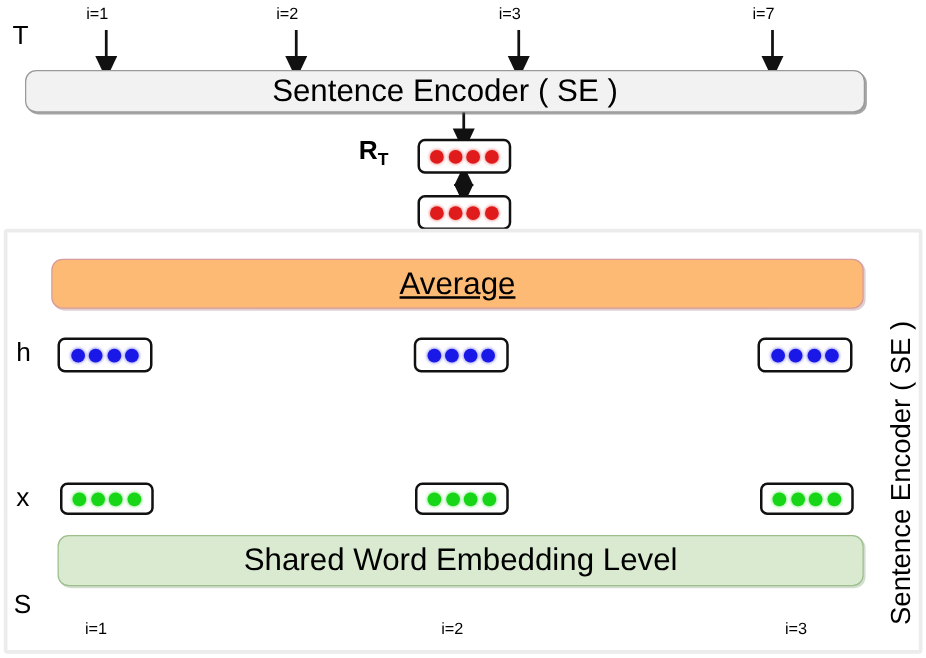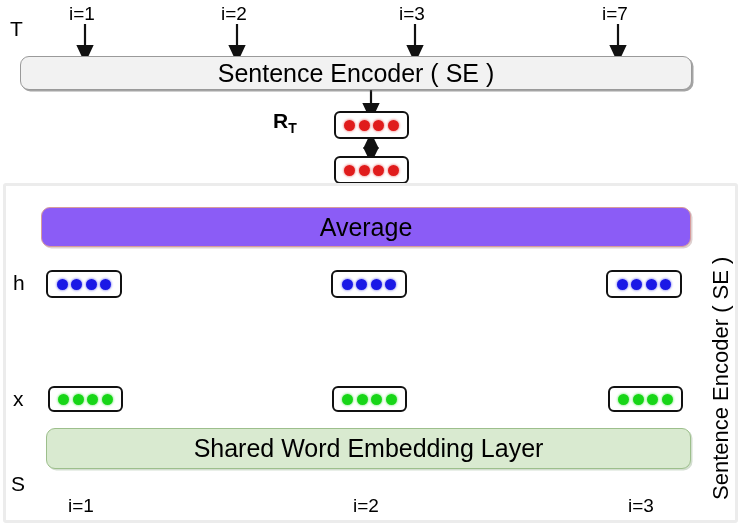--- a/index.html
+++ b/index.html
@@ -19,21 +19,21 @@
   }
 
   
   .lbl {
     position: absolute;
     color: #000000;
     font-family: "Liberation Sans", sans-serif;
     white-space: nowrap;
     line-height: 1;
   }
-  .lbl-idx   { font-size: 19px; }
+  .lbl-idx   { font-size: 13px; }
   .lbl-side  { font-size: 21px; }
   .lbl-r     { font-size: 21px; font-weight: bold; }
   .lbl-r sub { font-size: 14px; font-weight: bold; }
 
   
   .bar {
     position: absolute;
     box-sizing: border-box;
     border-radius: 9px;
     display: flex;
@@ -42,23 +42,24 @@
     font-size: 25px;
     color: #000000;
     font-family: "Liberation Sans", sans-serif;
   }
   .bar-se {
     background: #f2f2f2;
     border: 1.5px solid #9a9a9a;
     box-shadow: 1.5px 1.5px 0 rgba(90,90,90,0.55);
   }
   .bar-avg {
-    background: #8b5cf6;
+    background: #fdba74;
     border: 1.5px solid #d79b9b;
     box-shadow: 1.5px 1.5px 0 rgba(160,120,120,0.35);
+    text-decoration: underline;
   }
   .bar-lstm {
     background: #d6e3f5;
     border: 1.5px solid #9fb8d8;
     box-shadow: 1.5px 1.5px 0 rgba(120,140,170,0.35);
   }
   .bar-emb {
     background: #d9ead0;
     border: 1.5px solid #9dbf8c;
     box-shadow: 1.5px 1.5px 0 rgba(130,160,120,0.35);
@@ -182,21 +183,21 @@
 
   <div class="lbl lbl-side" style="left:10px; top:18px;">T</div>
 
   <div class="lbl lbl-idx" style="left:69px; top:4px;">i=1</div>
   <div class="lbl lbl-idx" style="left:221px; top:4px;">i=2</div>
   <div class="lbl lbl-idx" style="left:399px; top:4px;">i=3</div>
   <div class="lbl lbl-idx" style="left:602px; top:4px;">i=7</div>
 
   <div class="bar bar-se" style="left:20px; top:56px; width:672px; height:34px;">Sentence Encoder ( SE )</div>
 
-  <div class="lbl lbl-r" style="left:273px; top:110px;text-align:center;">
+  <div class="lbl lbl-r" style="left:287px; top:110px;text-align:center;">
     <span>R</span><sub>T</sub>
   </div>
   <div class="vec" style="left:334px; top:111px; width:75px; height:28px; padding:0 5px;">
     <span class="dot dot-red" style="width:11px;height:11px;"></span>
     <span class="dot dot-red" style="width:11px;height:11px;"></span>
     <span class="dot dot-red" style="width:11px;height:11px;"></span>
     <span class="dot dot-red" style="width:11px;height:11px;"></span>
   </div>
 
   <div class="lbl lbl-r" style="left:287px; top:155px;margin-top:34px;">
@@ -251,21 +252,21 @@
     <span class="dot dot-green" style="width:11px;height:11px;"></span>
     <span class="dot dot-green" style="width:11px;height:11px;"></span>
   </div>
   <div class="vec" style="left:608px; top:386px; width:75px; height:26px; padding:0 5px;">
     <span class="dot dot-green" style="width:11px;height:11px;"></span>
     <span class="dot dot-green" style="width:11px;height:11px;"></span>
     <span class="dot dot-green" style="width:11px;height:11px;"></span>
     <span class="dot dot-green" style="width:11px;height:11px;"></span>
   </div>
 
-  <div class="bar bar-emb" style="left:46px; top:428px; width:645px; height:41px;">Shared Word Embedding Layer</div>
+  <div class="bar bar-emb" style="left:46px; top:428px; width:645px; height:41px;">Shared Word Embedding Level</div>
 
   <div class="lbl lbl-side" style="left:11px; top:473px;">S</div>
 
   <div class="lbl lbl-idx" style="left:68px; top:496px;">i=1</div>
   <div class="lbl lbl-idx" style="left:353px; top:496px;">i=2</div>
   <div class="lbl lbl-idx" style="left:628px; top:496px;">i=3</div>
 
 </div>
 
 </body></html>

